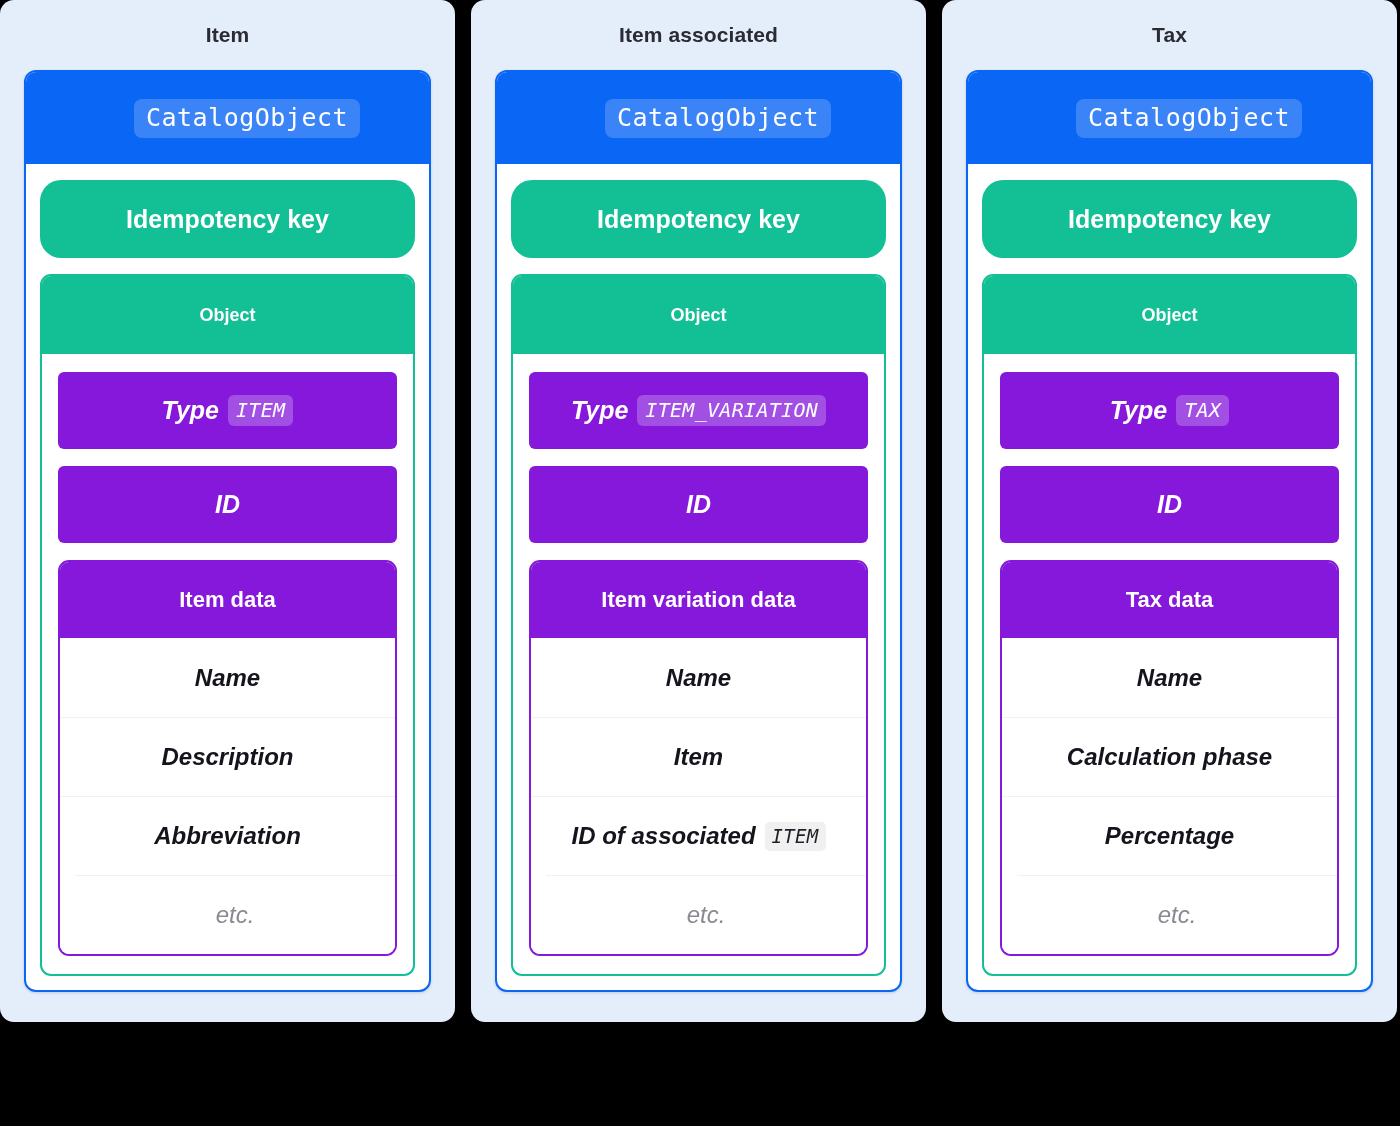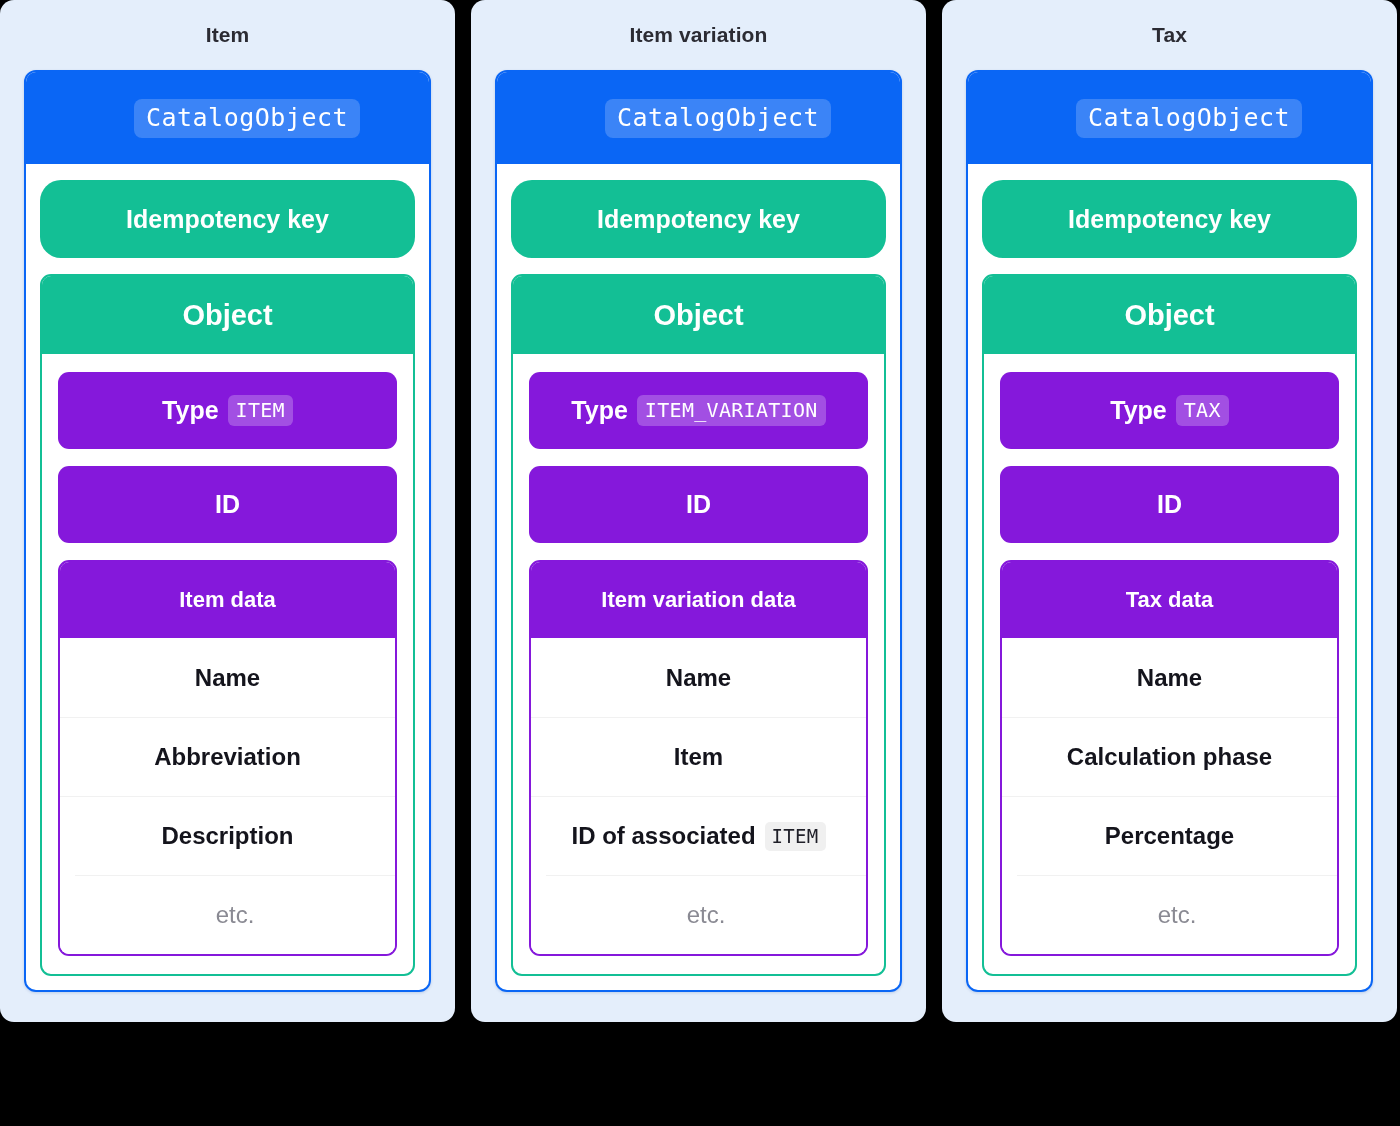--- a/index.html
+++ b/index.html
@@ -97,44 +97,45 @@
     overflow: hidden;
   }
 
   .object-header {
     background: #13BF95;
     height: 78px;
     display: flex;
     align-items: center;
     justify-content: center;
     color: #FFFFFF;
-    font-size: 29px;
+    font-size: 18px;
     font-weight: bold;
   }
 
   .object-body {
     padding: 18px 16px 18px 16px;
     display: flex;
     flex-direction: column;
     gap: 17px;
   }
 
   
   .purple-pill {
     background: #8518DB;
-    border-radius: 11px;
+    border-radius: 6px;
     height: 77px;
     display: flex;
     align-items: center;
     justify-content: center;
     gap: 9px;
     color: #FFFFFF;
     font-size: 25px;
     font-weight: bold;
     padding: 0 20px;
+    font-style: italic;
   }
 
   .code-chip-purple {
     font-family: "DejaVu Sans Mono", monospace;
     font-size: 20px;
     font-weight: normal;
     color: #FFFFFF;
     background: rgba(255,255,255,0.24);
     border-radius: 6px;
     padding: 3px 8px 4px 8px;
@@ -170,20 +171,21 @@
     display: flex;
     align-items: center;
     justify-content: center;
     gap: 9px;
     font-size: 24px;
     font-weight: bold;
     color: #14141C;
     border-top: 1px solid #F1F1F1;
     padding: 0 8px;
     text-align: center;
+    font-style: italic;
   }
   .data-row:first-child { border-top: none; }
 
   .data-row.muted {
     color: #8A8A93;
     font-weight: normal;
     margin-left: 15px;
   }
 
   .code-chip-gray {
@@ -227,39 +229,39 @@
               <span>ID</span>
             </div>
 
             <div class="data-box">
               <div class="data-header">Item data</div>
               <div class="data-rows">
                 <div class="data-row">
                   <span>Name</span>
                 </div>
                 <div class="data-row">
+                  <span>Description</span>
+                </div>
+                <div class="data-row">
                   <span>Abbreviation</span>
-                </div>
-                <div class="data-row">
-                  <span>Description</span>
                 </div>
                 <div class="data-row muted">
                   <span>etc.</span>
                 </div>
               </div>
             </div>
 
           </div>
         </div>
       </div>
     </div>
   </div>
 
   <div class="column">
-    <div class="column-title">Item variation</div>
+    <div class="column-title">Item associated</div>
 
     <div class="catalog-card">
       <div class="catalog-header">
         <span class="code-chip-blue">CatalogObject</span>
       </div>
       <div class="catalog-body">
 
         <div class="green-pill">Idempotency key</div>
 
         <div class="object-box">

